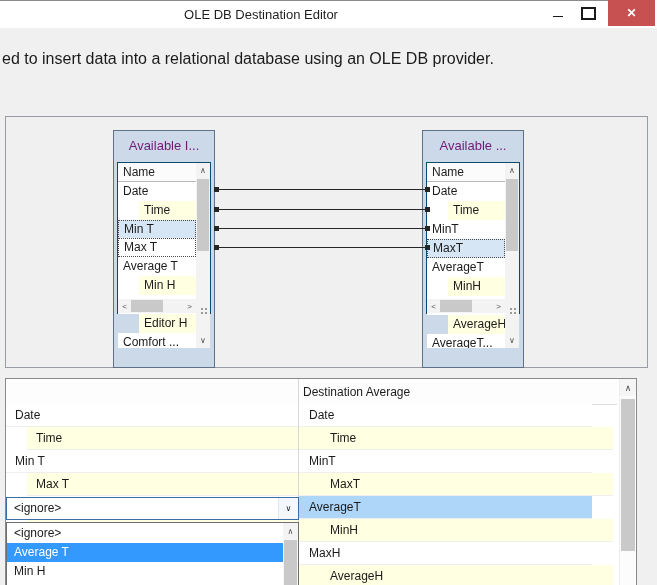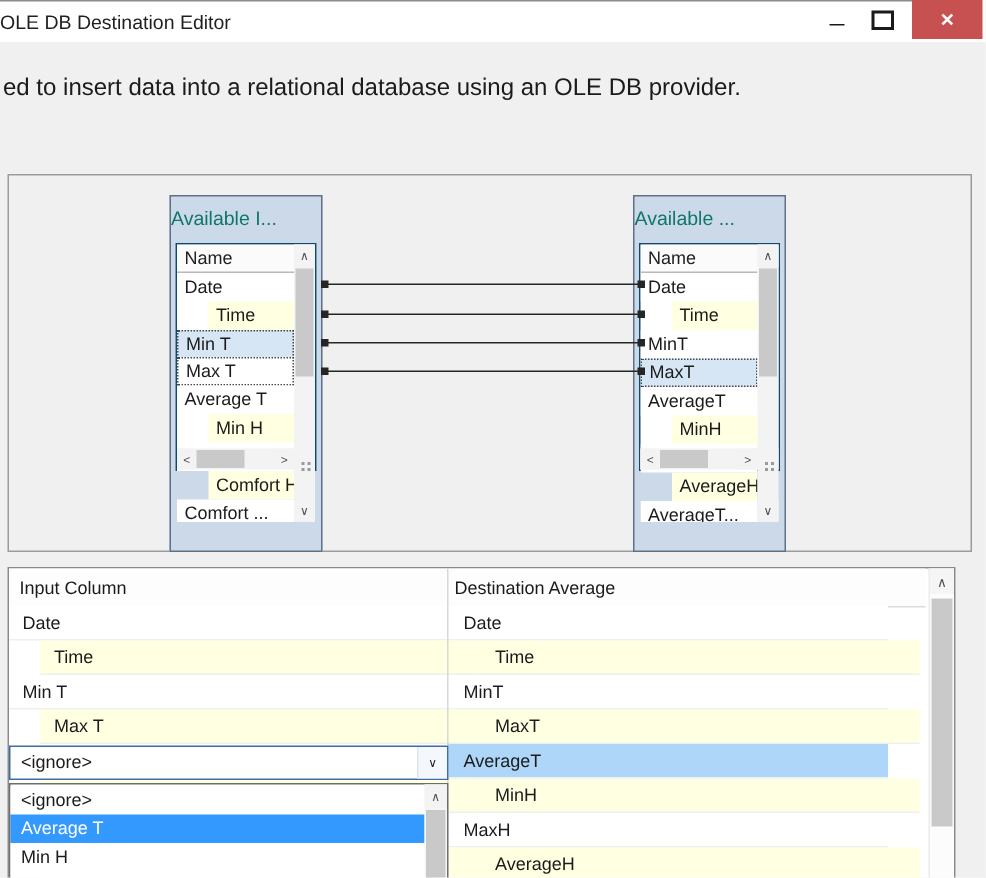--- a/index.html
+++ b/index.html
@@ -5,33 +5,33 @@
   html,body{margin:0;padding:0;}
   .window{
     position:relative; width:657px; height:585px; overflow:hidden;
     background:var(--window-bg,#f0f0f0);
     font-family:"Liberation Sans", sans-serif;
     color:#1b1b1b; -webkit-font-smoothing:antialiased;
   }
   
   .titlebar{position:absolute;left:0;top:0;width:657px;height:28px;background:var(--titlebar,#ffffff);}
   .titlebar::before{content:"";position:absolute;left:0;top:0;width:608px;height:1px;background:#8c8c8c;}
-  .title{position:absolute;left:0;top:0;width:522px;height:40px;line-height:29px;font-size:13px;color:#1f1f1f;}
+  .title{position:absolute;left:0;top:0;width:522px;height:40px;line-height:29px;text-align:center;font-size:13px;color:#1f1f1f;}
   .winbtn{position:absolute;top:1px;height:25px;display:flex;align-items:center;justify-content:center;cursor:default;}
   .btn-min{left:546px;width:24px;}
   .btn-min .dash{width:10px;height:1px;background:#1a1a1a;margin-top:6px;}
   .btn-max{left:576px;width:24px;}
   .btn-max .sq{width:11px;height:9px;border:2px solid #1a1a1a;}
   .btn-close{left:608px;width:47px;top:0;height:26px;background:var(--close-button,#c75050);color:#fff;font-size:12px;font-weight:bold;}
   
   .desc{position:absolute;left:2px;top:50px;width:520px;font-size:16px;color:#1b1b1b;}
   
   .panel{position:absolute;left:5px;top:116px;width:643px;height:252px;border:1px solid #989da4;box-sizing:border-box;}
   .mapbox{position:absolute;top:130px;width:102px;height:238px;background:var(--box-header,#ccd9e8);border:1px solid var(--box-border,#5f7186);box-sizing:border-box;}
-  .mapbox-title{position:absolute;left:0;top:7px;width:100%;font-size:13px;color:#0f766e;}
+  .mapbox-title{position:absolute;left:0;top:7px;width:100%;text-align:center;font-size:13px;color:#701a75;}
   .maplist{position:absolute;left:3px;top:31px;width:94px;height:152px;background:#fff;border:1px solid #0c4a6e;box-sizing:border-box;}
   .maprows{position:absolute;left:0;top:0;width:78px;height:185px;overflow:hidden;}
   .maprow{height:19px;line-height:19px;font-size:12px;padding-left:5px;box-sizing:border-box;white-space:nowrap;background:#fff;}
   .maprow.mhead{background:#fbfbfb;border-bottom:1px solid #b9b9b9;color:#222;}
   .t-yellow{background:var(--mapped-row,#ffffe1) !important;margin-left:21px;}
   .t-selected{background:var(--list-selection,#d7e6f5) !important;border:1px dotted #4a4a4a;line-height:17px;}
   .t-focus{border:1px dotted #4a4a4a;line-height:17px;margin-top:-1px;}
   .vscroll{position:absolute;right:0;top:0;width:14px;height:185px;background:#f3f3f3;}
   .hscroll{position:absolute;left:0;bottom:0;height:14px;width:78px;background:#f3f3f3;}
   .sbtn{position:absolute;display:flex;align-items:center;justify-content:center;font-size:8px;color:#4f4f4f;background:#f3f3f3;}
@@ -101,21 +101,21 @@
     <div class="maplist">
       <div class="maprows">
         <div class="maprow mhead">Name</div>
         <div class="maprow">Date</div>
         <div class="maprow t-yellow">Time</div>
         <div class="maprow t-selected">Min T</div>
         <div class="maprow t-focus">Max T</div>
         <div class="maprow">Average T</div>
         <div class="maprow t-yellow">Min H</div>
         <div class="maprow">Max H</div>
-        <div class="maprow t-yellow">Comfort H</div>
+        <div class="maprow t-yellow">Editor H</div>
         <div class="maprow">Comfort ...</div>
       </div>
       <div class="vscroll">
         <div class="sbtn up">∧</div>
         <div class="vthumb"></div>
         <div class="sbtn down">∨</div>
       </div>
       <div class="hscroll">
         <div class="sbtn lf">&lt;</div>
         <div class="hthumb"></div>
@@ -158,21 +158,20 @@
     </div>
   </div>
 
   <div class="connector" style="top:189px"></div>
   <div class="connector" style="top:209px"></div>
   <div class="connector" style="top:228px"></div>
   <div class="connector" style="top:247px"></div>
 
   <div class="grid">
     <div class="ghead">
-      <div class="gh h1">Input Column</div>
       <div class="gh h2">Destination Average</div>
     </div>
 
     <div class="grow" style="top:25px">
       <div class="gcell gc1">Date</div>
       <div class="gcell gc2">Date</div>
     </div>
     <div class="grow" style="top:48px">
       <div class="gcell gc1 t-yellow">Time</div>
       <div class="gcell gc2 t-yellow">Time</div>

